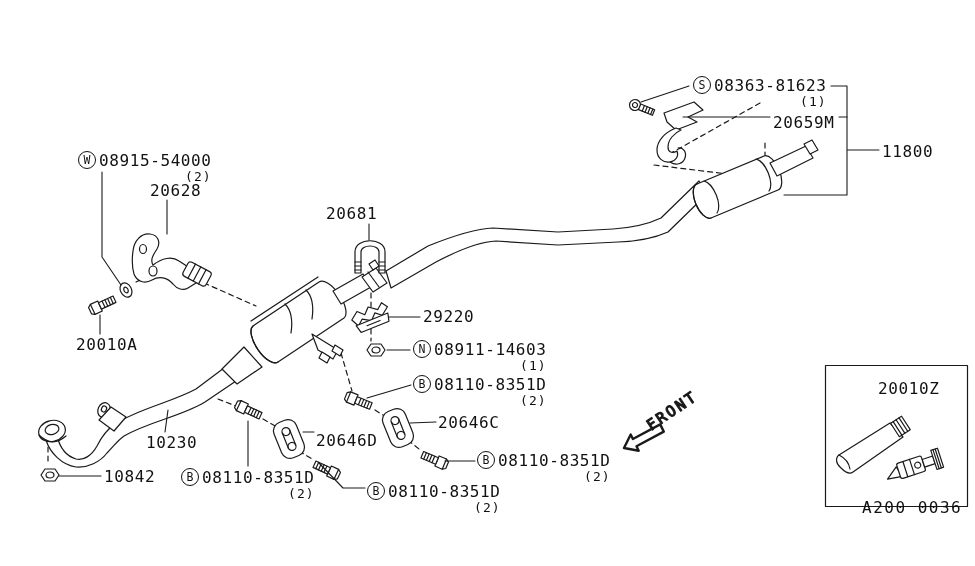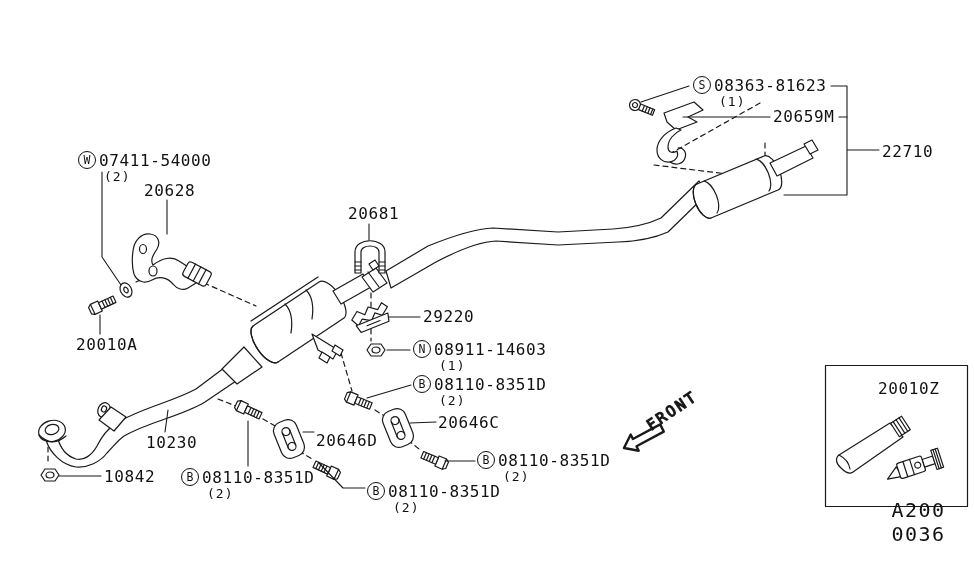--- a/index.html
+++ b/index.html
@@ -1,26 +1,26 @@
 <!DOCTYPE html>
 <html><head>
 <meta charset="utf-8">
 <style>
   html,body{margin:0;padding:0;background:#fff;}
   .stage{position:relative;width:975px;height:566px;background:#ffffff;overflow:hidden;
          font-family:"DejaVu Sans Mono", monospace;color:#111;}
   .stage svg{position:absolute;left:0;top:0;}
   .lbl{position:absolute;display:flex;align-items:flex-start;white-space:nowrap;
        font-size:16px;line-height:17px;letter-spacing:0.6px;}
-  .stack{display:flex;flex-direction:column;}
+  .stack{display:flex;flex-direction:column;align-items:flex-end;}
   .circ{box-sizing:border-box;width:18px;height:18px;margin:-1px 3px 0 0;border:1.7px solid #111;
         border-radius:50%;font-size:11.5px;line-height:14px;display:inline-flex;
         align-items:center;justify-content:center;letter-spacing:0;flex:0 0 auto;}
   .qty{font-size:13px;line-height:14px;margin:1px 0 0 5px;letter-spacing:1px;}
-  .footer{position:absolute;left:862px;top:498px;font-size:20px;letter-spacing:1.5px;text-align:center;}
+  .footer{position:absolute;left:862px;top:498px;font-size:16px;letter-spacing:1.5px;text-align:center;}
   .front-text{font-size:15px;letter-spacing:2.5px;fill:#111;
               font-family:"DejaVu Sans Mono", monospace;}
 </style>
 </head>
 <body>
 
 <div class="stage">
 
 <svg width="975" height="566" viewBox="0 0 975 566">
   <g stroke="#1a1a1a" stroke-width="1.2" fill="none" stroke-linejoin="round" stroke-linecap="round">
@@ -215,26 +215,26 @@
     <g>
       <polygon points="624,448 630.7,434.5 632.9,439 660.2,424.4 663.8,431.6 636.5,446.2 638.7,450.7" fill="#fff" stroke-width="2.4"></polygon>
       <text class="front-text" x="651" y="431" transform="rotate(-34 651 431)">FRONT</text>
     </g>
   </g>
 </svg>
 
   <div class="lbl" style="left:78px;top:152px">
     <span class="circ">W</span>
     <span class="stack">
-      <span class="code">07411-54000</span>
-      <span class="qty">(2)</span>
-    </span>
-  </div>
-
-  <div class="lbl" style="left:144px;top:182px">
+      <span class="code">08915-54000</span>
+      <span class="qty">(2)</span>
+    </span>
+  </div>
+
+  <div class="lbl" style="left:150px;top:182px">
     <span class="code">20628</span>
   </div>
 
   <div class="lbl" style="left:76px;top:336px">
     <span class="code">20010A</span>
   </div>
 
   <div class="lbl" style="left:104px;top:468px">
     <span class="code">10842</span>
   </div>
@@ -272,21 +272,21 @@
     <span class="stack">
       <span class="code">08911-14603</span>
       <span class="qty">(1)</span>
     </span>
   </div>
 
   <div class="lbl" style="left:423px;top:308px">
     <span class="code">29220</span>
   </div>
 
-  <div class="lbl" style="left:348px;top:205px">
+  <div class="lbl" style="left:326px;top:205px">
     <span class="code">20681</span>
   </div>
 
   <div class="lbl" style="left:477px;top:452px">
     <span class="circ">B</span>
     <span class="stack">
       <span class="code">08110-8351D</span>
       <span class="qty">(2)</span>
     </span>
   </div>
@@ -300,26 +300,26 @@
   </div>
 
   <div class="lbl" style="left:693px;top:77px">
     <span class="circ">S</span>
     <span class="stack">
       <span class="code">08363-81623</span>
       <span class="qty">(1)</span>
     </span>
   </div>
 
-  <div class="lbl" style="left:773px;top:108px">
+  <div class="lbl" style="left:773px;top:114px">
     <span class="code">20659M</span>
   </div>
 
   <div class="lbl" style="left:882px;top:143px">
-    <span class="code">22710</span>
+    <span class="code">11800</span>
   </div>
 
   <div class="lbl" style="left:878px;top:380px">
     <span class="code">20010Z</span>
   </div>
 
   <div class="footer">A200 0036</div>
 
 </div>
 

